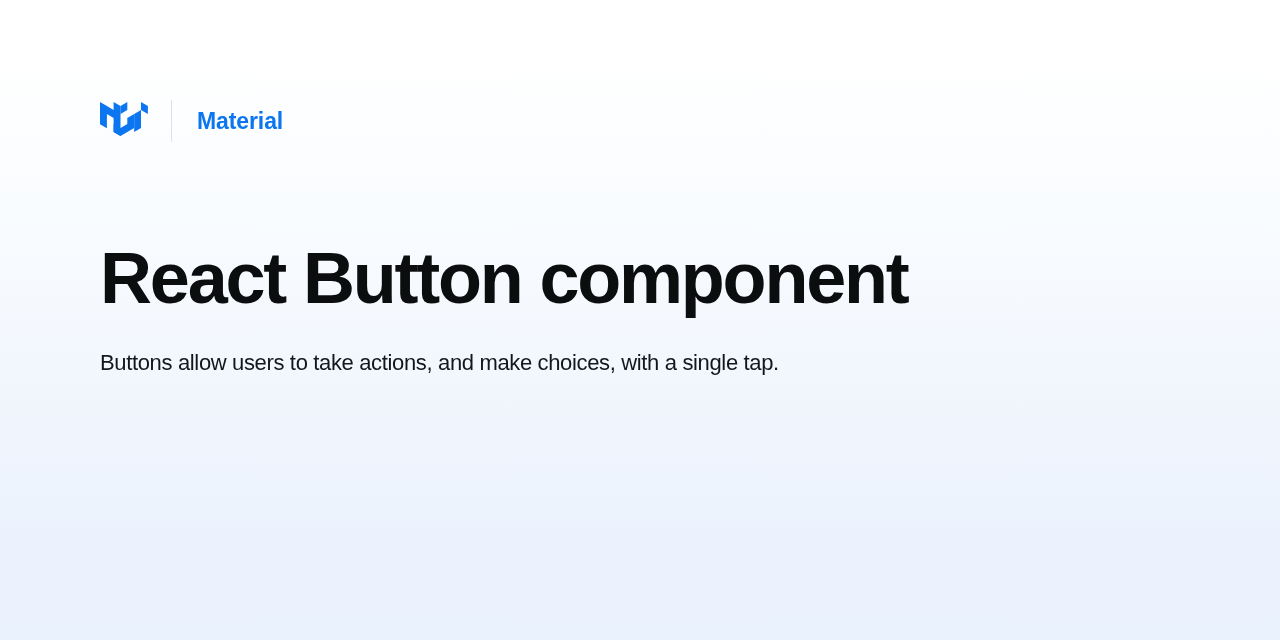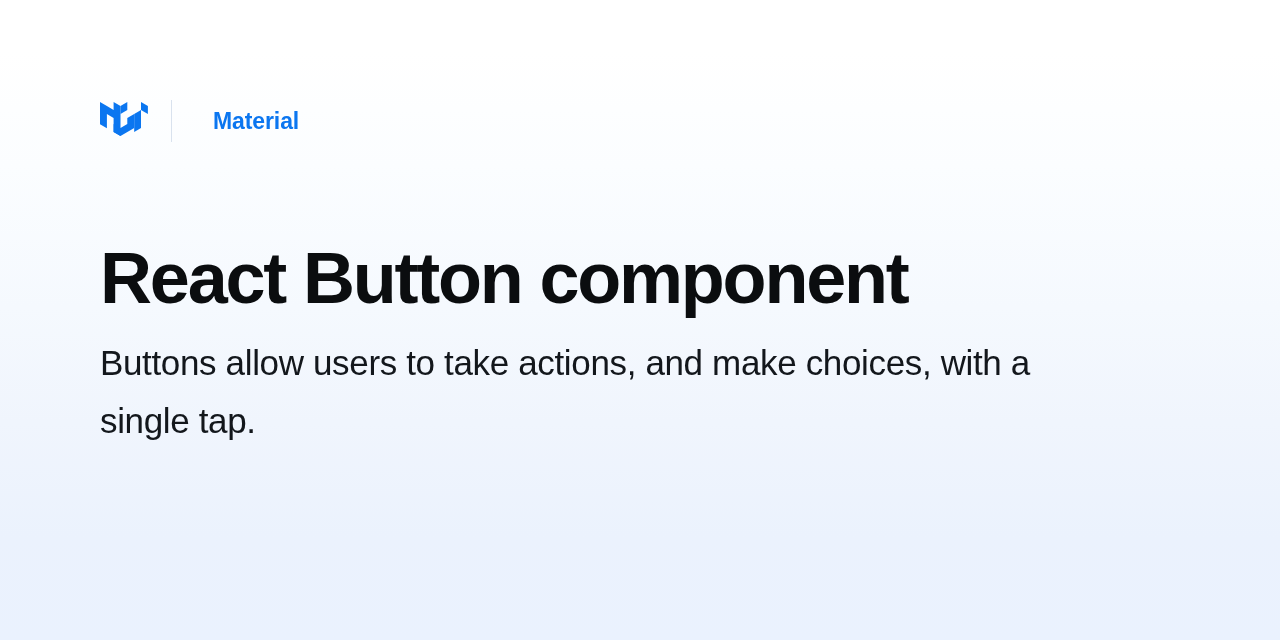--- a/index.html
+++ b/index.html
@@ -58,21 +58,20 @@
   }
 
   .brand-name {
     font-family: "Liberation Sans", sans-serif;
     font-size: 23px;
     font-weight: 700;
     letter-spacing: -0.1px;
     color: #0b76f0;
     line-height: 1;
     white-space: nowrap;
-    margin-left: 16px;
   }
 
   
   .hero {
     position: absolute;
     left: 100px;
     top: 236px;
     width: 1080px;
   }
 
@@ -85,21 +84,21 @@
     letter-spacing: -2.2px;
     color: #0b0d0f;
     white-space: nowrap;
   }
 
   .hero-subtitle {
     margin: 0;
     margin-top: 14px;
     max-width: 1020px;
     font-family: "Liberation Sans", sans-serif;
-    font-size: 35px;
+    font-size: 22px;
     line-height: 58px;
     font-weight: 400;
     letter-spacing: -0.35px;
     color: #13171c;
   }
 </style>
 </head>
 <body>
 
 <div class="page">

